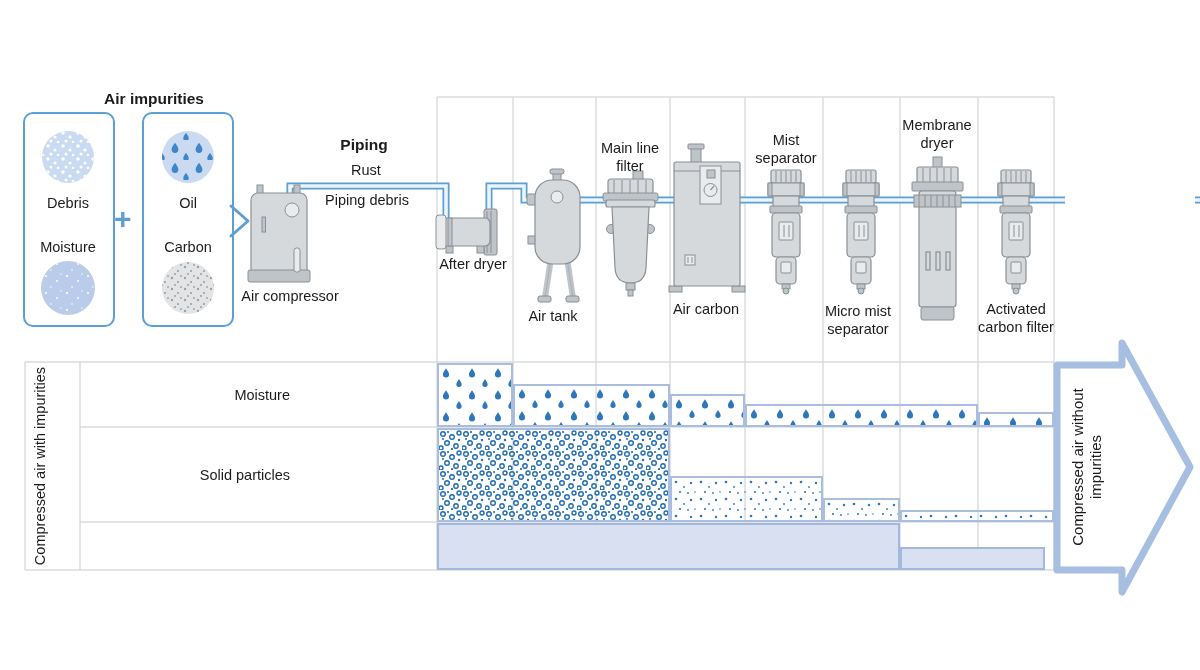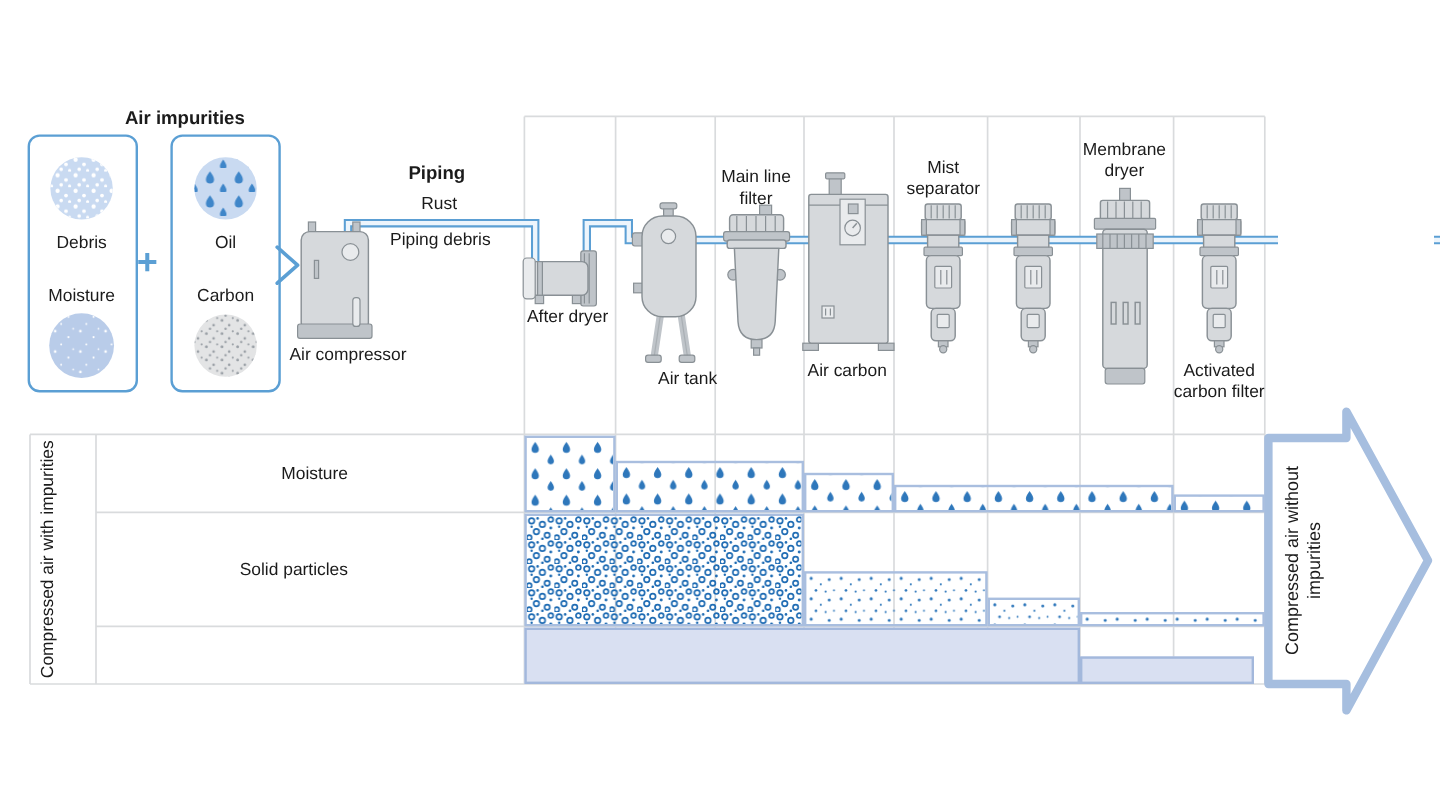--- a/index.html
+++ b/index.html
@@ -275,24 +275,25 @@
   <div class="label" style="left:28px;top:239px;width:80px;">Moisture</div>
   <div class="label" style="left:148px;top:195px;width:80px;">Oil</div>
   <div class="label" style="left:148px;top:239px;width:80px;">Carbon</div>
 
   <div class="label bold" style="left:314px;top:136px;width:100px;">Piping</div>
   <div class="label" style="left:316px;top:162px;width:100px;">Rust</div>
   <div class="label" style="left:317px;top:192px;width:100px;">Piping debris</div>
 
   <div class="label" style="left:240px;top:288px;width:100px;">Air compressor</div>
   <div class="label" style="left:438px;top:256px;width:70px;">After dryer</div>
-  <div class="label" style="left:528px;top:308px;width:90px;">Air tank</div>
+  <div class="label" style="left:508px;top:308px;width:90px;">Air tank</div>
   <div class="label" style="left:590px;top:140px;width:80px;">Main line filter</div>
   <div class="label" style="left:661px;top:301px;width:90px;">Air carbon</div>
   <div class="label" style="left:746px;top:132px;width:80px;">Mist separator</div>
+  <div class="label" style="left:810px;top:303px;width:96px;">Micro mist separator</div>
   <div class="label" style="left:889px;top:117px;width:96px;text-align:center;">Membrane dryer</div>
   <div class="label" style="left:976px;top:301px;width:80px;">Activated carbon filter</div>
 
   <div class="label rot" style="left:-53px;top:446px;width:210px;height:40px;">Compressed air with impurities</div>
   <div class="label left" style="left:90px;top:387px;width:200px;">Moisture</div>
   <div class="label left" style="left:90px;top:467px;width:200px;">Solid particles</div>
 
   <div class="label rot" style="left:1004px;top:447px;width:170px;height:40px;font-size:15px;">Compressed air without impurities</div>
 </div>
 

